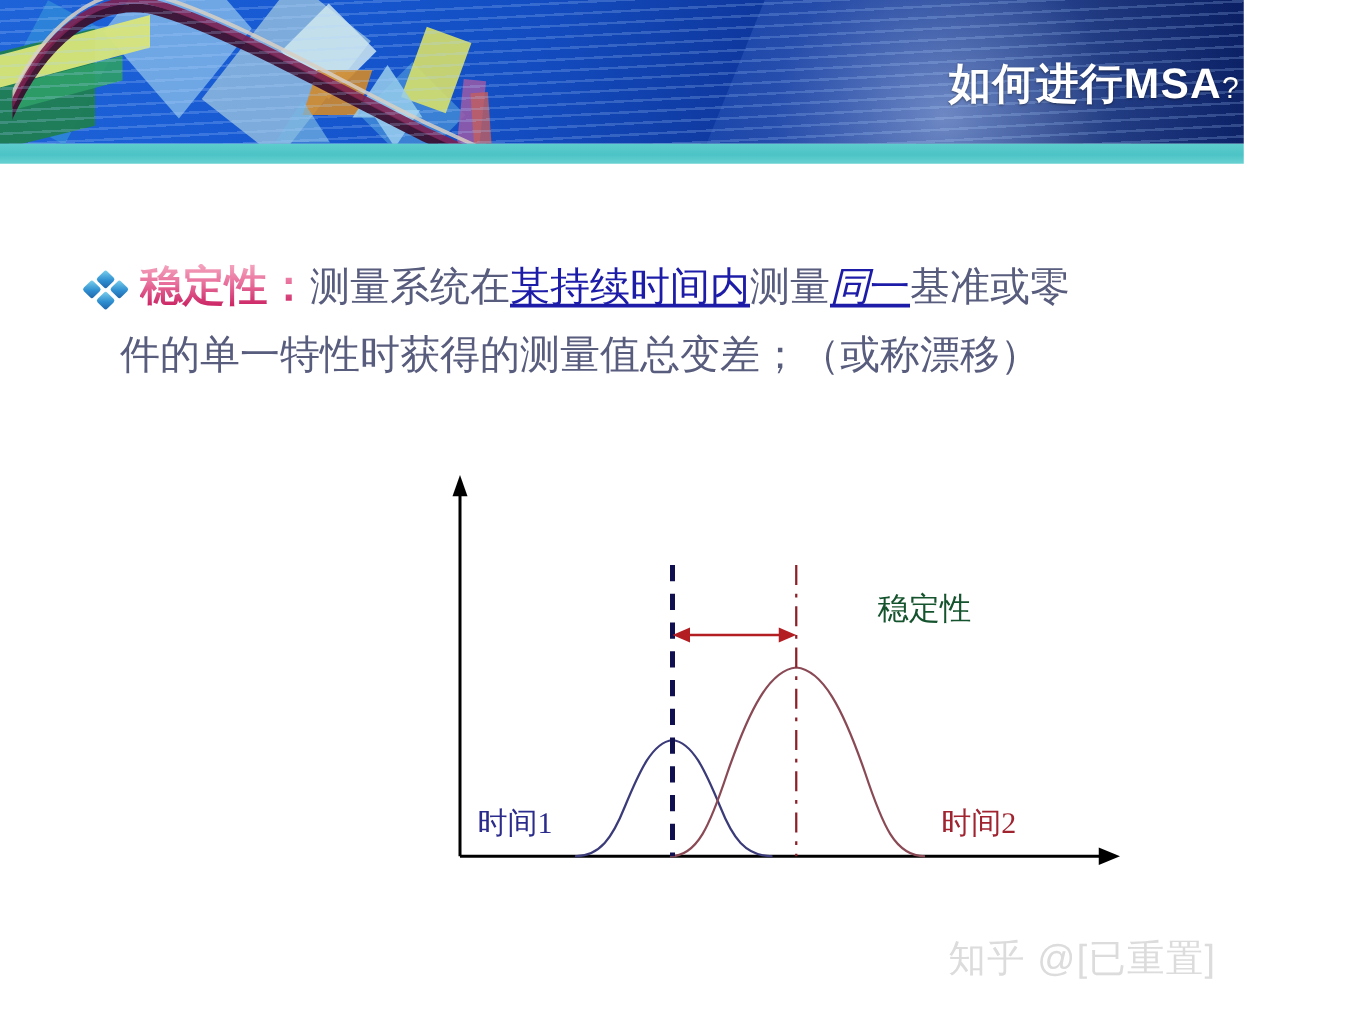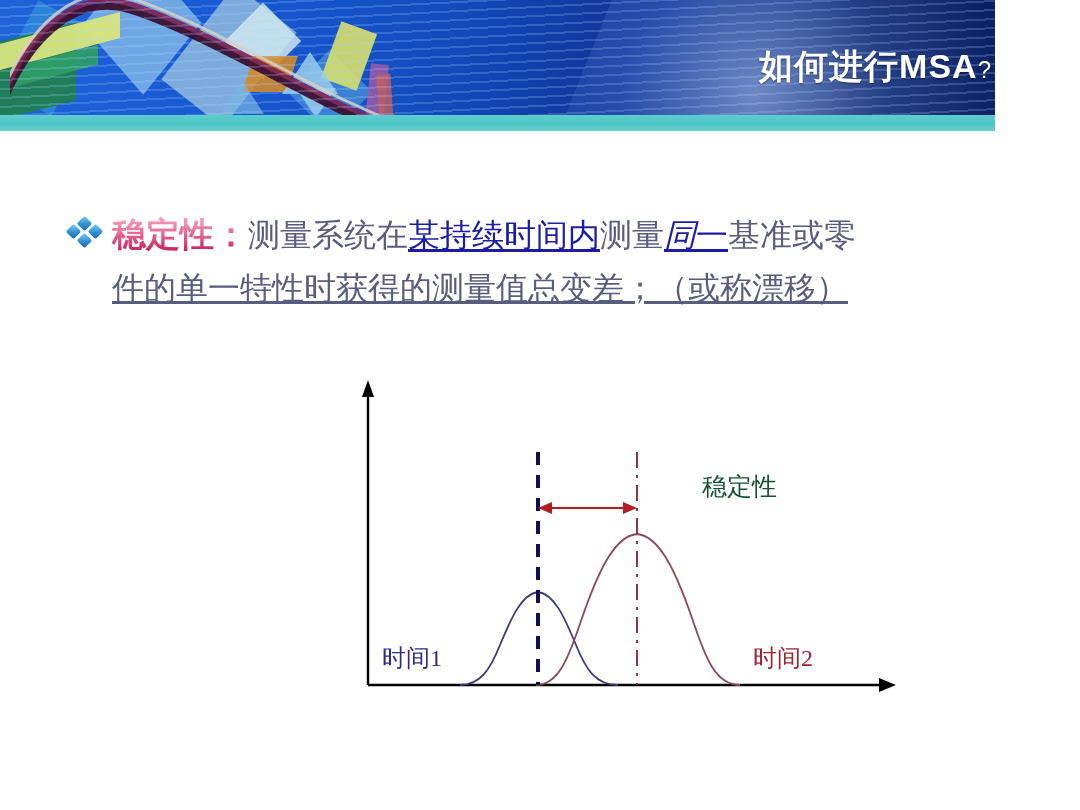--- a/index.html
+++ b/index.html
@@ -116,26 +116,26 @@
     transform: rotate(45deg);
     border-radius: 2px;
   }
   .bm-a { left: 0px;  top: 4px;  }
   .bm-b { left: 11px; top: -4px; }
   .bm-c { left: 11px; top: 13px; }
   .bm-d { left: 22px; top: 4px;  }
 
   .para {
     font-size: 32px;
-    line-height: 53px;
+    line-height: 42px;
     color: #4a4e6e;
     white-space: nowrap;
   }
   .line1 { position: absolute; left: 44px; top: 0px; }
-  .line2 { position: absolute; left: 44px; top: 54px; text-decoration: underline; }
+  .line2 { position: absolute; left: 28px; top: 54px; }
   .t-title {
     font-weight: bold;
     font-size: 34px;
     background: linear-gradient(180deg,#f5a6c0 0%, #e8709c 42%, #c6175a 100%);
     -webkit-background-clip: text;
     background-clip: text;
     color: transparent;
     -webkit-text-fill-color: transparent;
   }
   .t-plain { color: #585c7d; }
@@ -255,14 +255,15 @@
         <polygon points="198,138 212,132 212,144" fill="#b31e22"></polygon>
         <polygon points="297,138 283,132 283,144" fill="#b31e22"></polygon>
       </g>
     </svg>
 
     <div class="diag-label lbl-t1">时间1</div>
     <div class="diag-label lbl-t2">时间2</div>
     <div class="diag-label lbl-stab">稳定性</div>
   </div>
 
+  <div class="watermark">知乎 @[已重置]</div>
 
 </div>
 
 </body></html>

